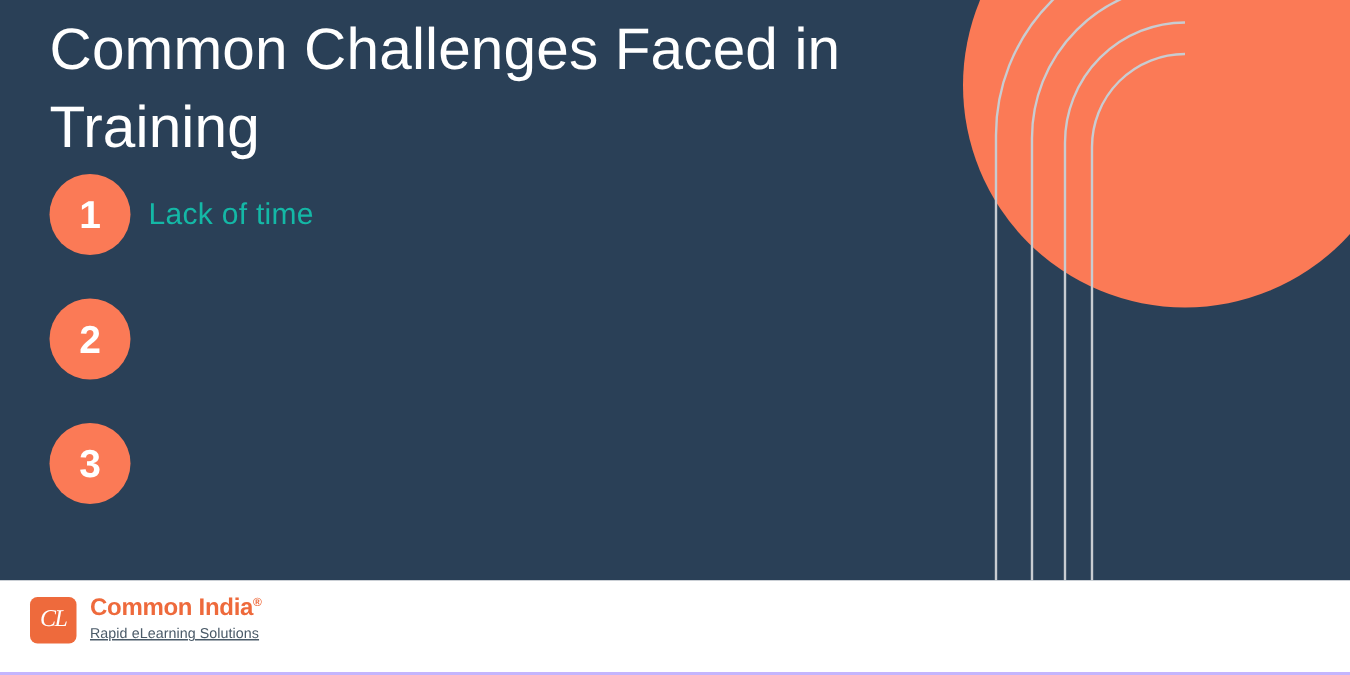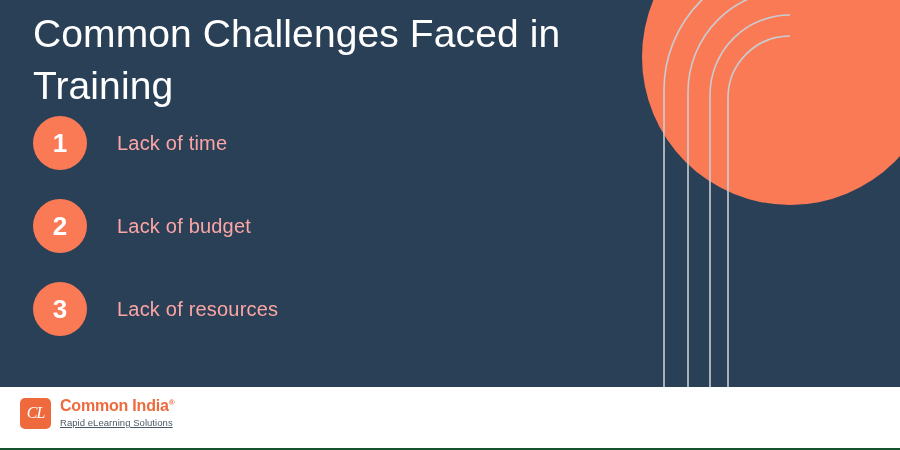--- a/index.html
+++ b/index.html
@@ -77,37 +77,37 @@
     background: #fb7a56;
     color: #ffffff;
     font-size: 26px;
     font-weight: bold;
     display: flex;
     align-items: center;
     justify-content: center;
     line-height: 1;
   }
   .item-label {
-    margin-left: 30px;
-    color: #fca5a5;
+    margin-left: 12px;
+    color: #14b8a6;
     font-size: 20px;
     font-weight: normal;
     letter-spacing: 0.2px;
     white-space: nowrap;
   }
 
   
   .footer {
     position: absolute;
     left: 0;
     top: 387px;
     width: 900px;
     height: 63px;
     background: #ffffff;
-    border-bottom: 2px solid #14532d;
+    border-bottom: 2px solid #c4b5fd;
     box-sizing: border-box;
   }
   .brand {
     position: absolute;
     left: 20px;
     top: 10px;
     display: flex;
     align-items: center;
   }
   .brand-mark {
@@ -182,26 +182,24 @@
 
     <div class="list">
 
       <div class="list-item">
         <div class="badge">1</div>
         <div class="item-label">Lack of time</div>
       </div>
 
       <div class="list-item">
         <div class="badge">2</div>
-        <div class="item-label">Lack of budget</div>
       </div>
 
       <div class="list-item">
         <div class="badge">3</div>
-        <div class="item-label">Lack of resources</div>
       </div>
 
     </div>
   </div>
 
   <div class="footer">
     <div class="brand">
       <div class="brand-mark">
         <span class="mono">CL</span>
       </div>

